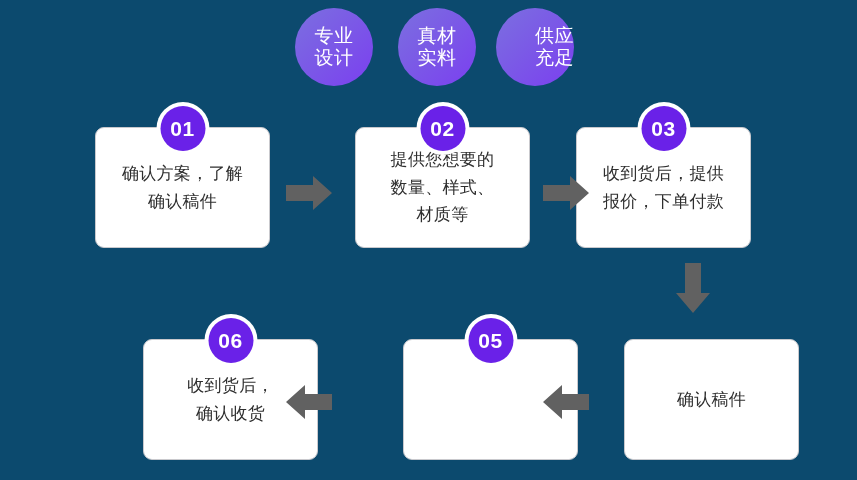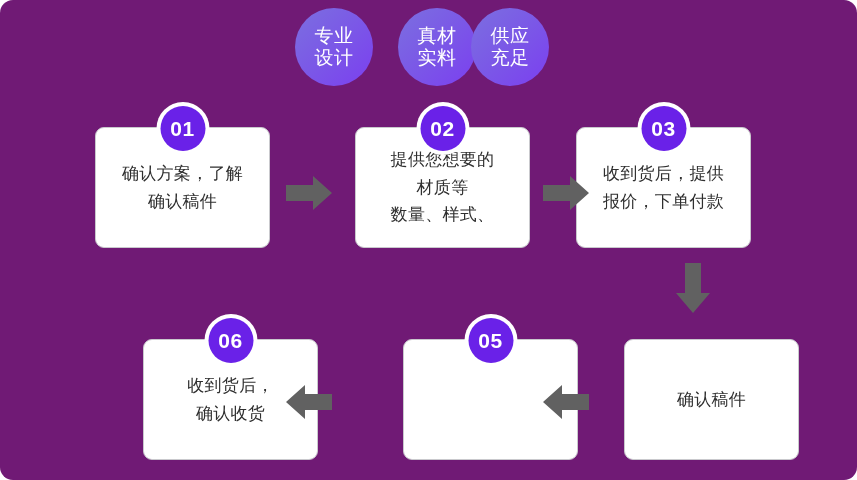--- a/index.html
+++ b/index.html
@@ -8,23 +8,22 @@
     padding: 0;
     background: #ffffff;
   }
   body {
     font-family: "Liberation Sans", "DejaVu Sans", sans-serif;
   }
   #canvas {
     position: relative;
     width: 857px;
     height: 480px;
-    background: #701a75;
+    background: #0c4a6e;
     overflow: hidden;
-    border-radius: 13px;
   }
 
   
   .feature-row {
     position: absolute;
     top: 8px;
     left: 0;
     width: 857px;
     height: 86px;
   }
@@ -41,21 +40,21 @@
     align-items: center;
     justify-content: center;
     line-height: 1.14;
     font-size: 19px;
     letter-spacing: 0.5px;
     text-align: center;
   }
   .feature-circle span { display: block; }
   .fc-1 { left: 295px; }
   .fc-2 { left: 398px; }
-  .fc-3 { left: 471px; }
+  .fc-3 { left: 496px; align-items: flex-end; }
 
   
   .step-box {
     position: absolute;
     width: 175px;
     height: 121px;
     box-sizing: border-box;
     border: 1px solid #c9c9cd;
     border-radius: 9px;
     background: #ffffff;
@@ -140,22 +139,22 @@
     <div class="step-text">
       <span>确认方案，了解</span>
       <span>确认稿件</span>
     </div>
   </div>
 
   <div class="step-box row-top col-b">
     <div class="step-badge">02</div>
     <div class="step-text">
       <span>提供您想要的</span>
+      <span>数量、样式、</span>
       <span>材质等</span>
-      <span>数量、样式、</span>
     </div>
   </div>
 
   <div class="step-box row-top col-c">
     <div class="step-badge">03</div>
     <div class="step-text">
       <span>收到货后，提供</span>
       <span>报价，下单付款</span>
     </div>
   </div>

